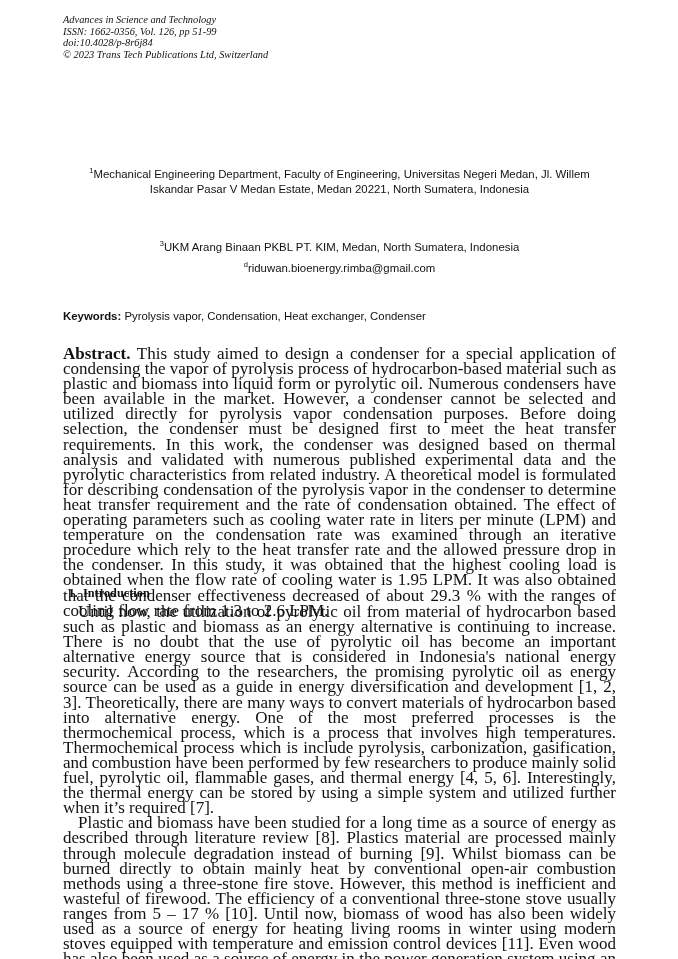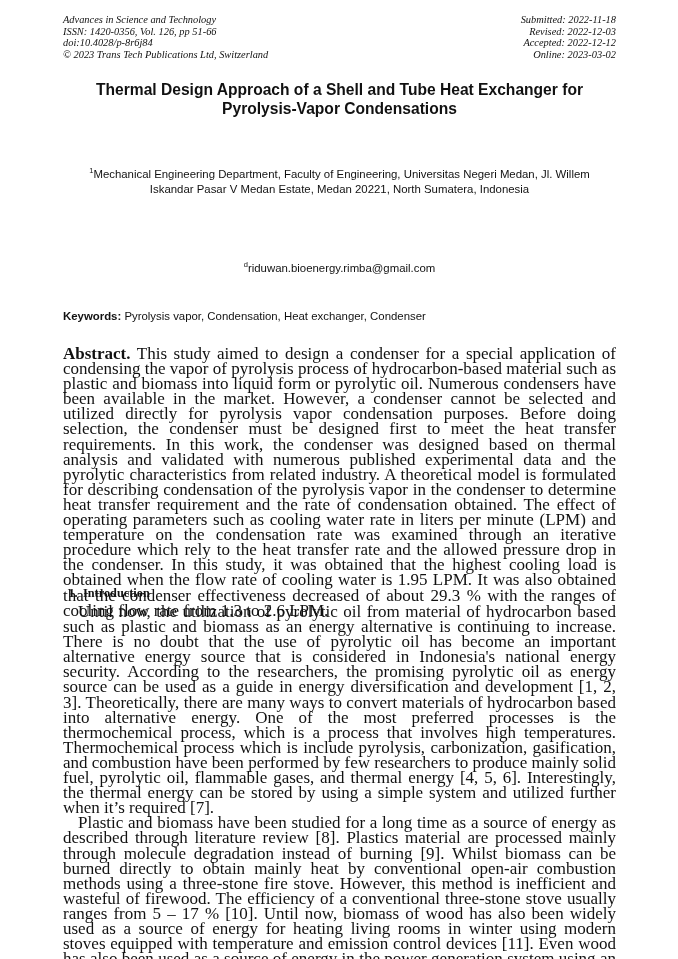--- a/index.html
+++ b/index.html
@@ -19,45 +19,38 @@
   .sec { position: absolute; left: 63px; top: 586px; font-family: "Liberation Serif", serif; font-weight: bold; font-size: 12.3px; line-height: 15px; text-align: center; }
   .sec .num { display: inline-block; width: 20px; }
 </style>
 </head>
 <body>
 
 <div class="page">
 
   <div class="hdr-left">
     <div>Advances in Science and Technology</div>
-    <div>ISSN: 1420-0356, Vol. 126, pp 51-66</div>
+    <div>ISSN: 1662-0356, Vol. 126, pp 51-99</div>
     <div>doi:10.4028/p-8r6j84</div>
     <div>© 2023 Trans Tech Publications Ltd, Switzerland</div>
   </div>
 
-  <div class="hdr-right">
-    <div>Submitted: 2022-11-18</div>
-    <div>Revised: 2022-12-03</div>
-    <div>Accepted: 2022-12-12</div>
-    <div>Online: 2023-03-02</div>
-  </div>
 
-  <div class="title">
-    <div>Thermal Design Approach of a Shell and Tube Heat Exchanger for</div>
-    <div>Pyrolysis-Vapor Condensations</div>
-  </div>
 
   <div class="authors">
   </div>
 
   <div class="affil" style="top:167px; padding: 0 12px; box-sizing: border-box;">
     <sup>1</sup><span>Mechanical Engineering Department, Faculty of Engineering, Universitas Negeri Medan, Jl. Willem Iskandar Pasar V Medan Estate, Medan 20221, North Sumatera, Indonesia</span>
   </div>
 
 
+  <div class="affil" style="top:240px;">
+    <sup>3</sup><span>UKM Arang Binaan PKBL PT. KIM, Medan, North Sumatera, Indonesia</span>
+  </div>
 
   <div class="affil" style="top:261px;">
     <div>
       <sup>d</sup><span>riduwan.bioenergy.rimba@gmail.com</span>
     </div>
   </div>
 
   <div class="kw">
     <b>Keywords:</b><span style="white-space:pre-wrap"> Pyrolysis vapor, Condensation, Heat exchanger, Condenser</span>
   </div>

